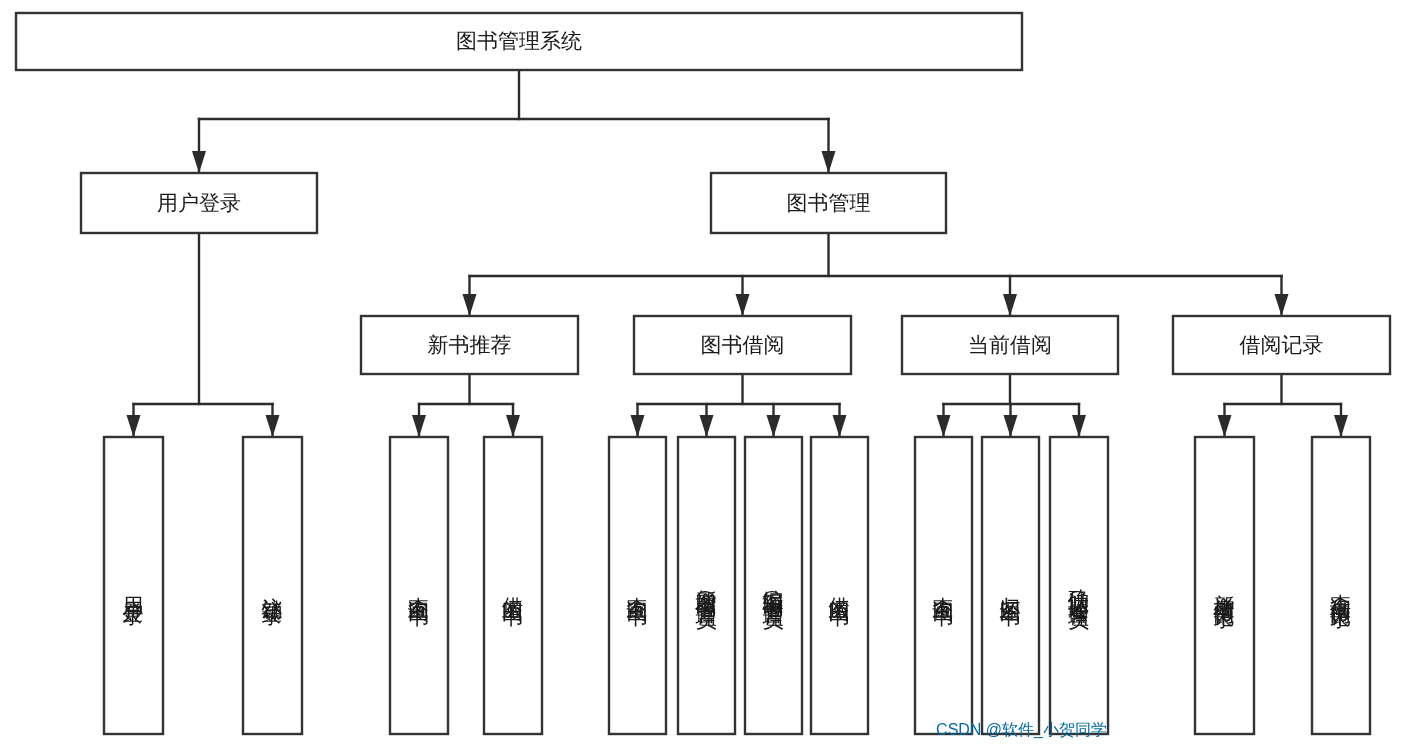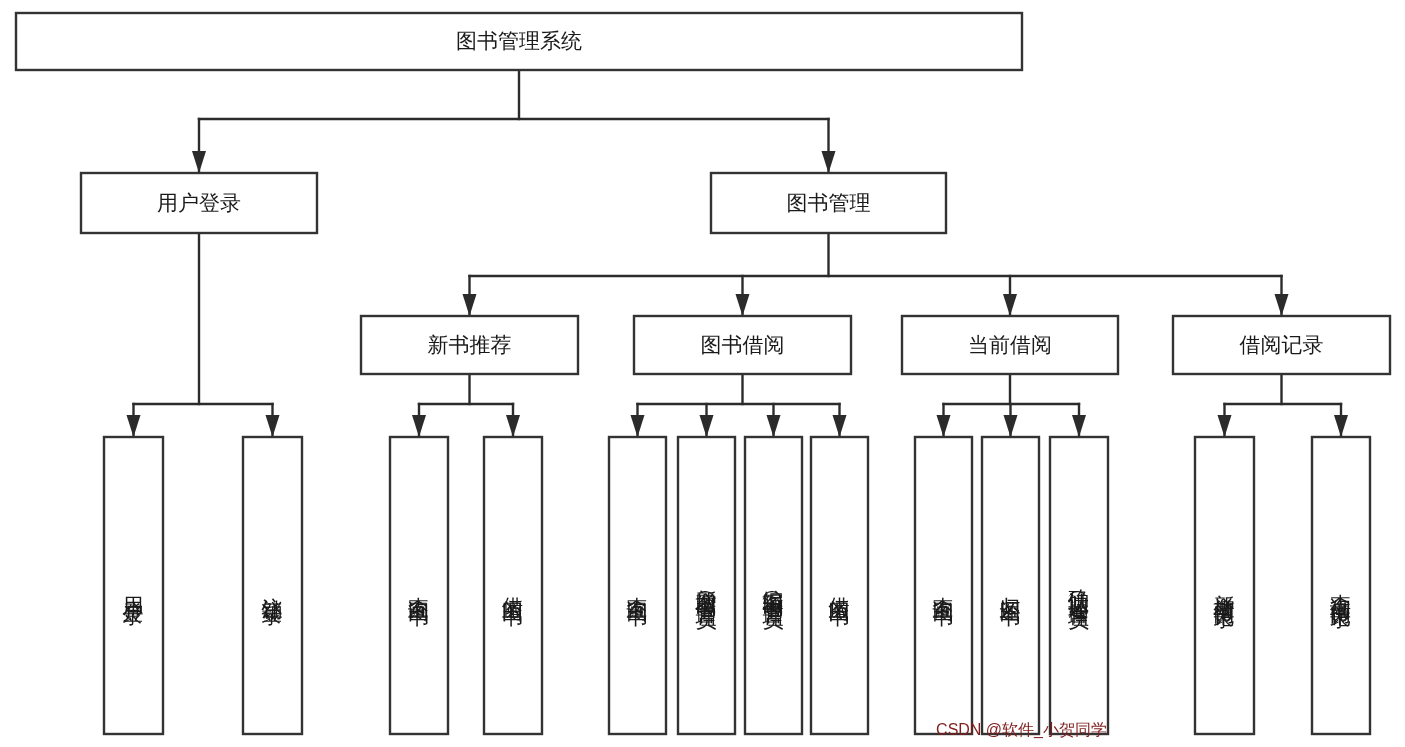--- a/index.html
+++ b/index.html
@@ -47,21 +47,21 @@
     fill: #1a1a1a;
     text-anchor: middle;
     dominant-baseline: middle;
   }
   .watermark {
     position: absolute;
     right: 14px;
     bottom: 6px;
     font-family: "Liberation Sans", "DejaVu Sans", sans-serif;
     font-size: 16px;
-    color: #7f1d1d;
+    color: #0369a1;
     white-space: nowrap;
     user-select: none;
   }
 </style>
 </head>
 <body>
 
 <div id="diagram-root">
 
   <svg id="flow" viewBox="0 0 1405 747">

